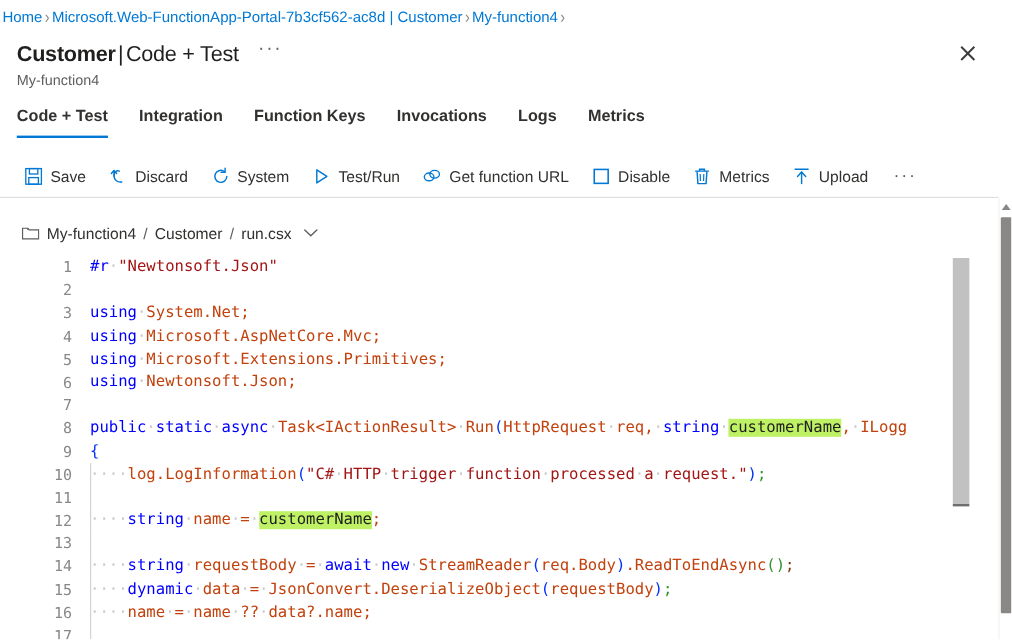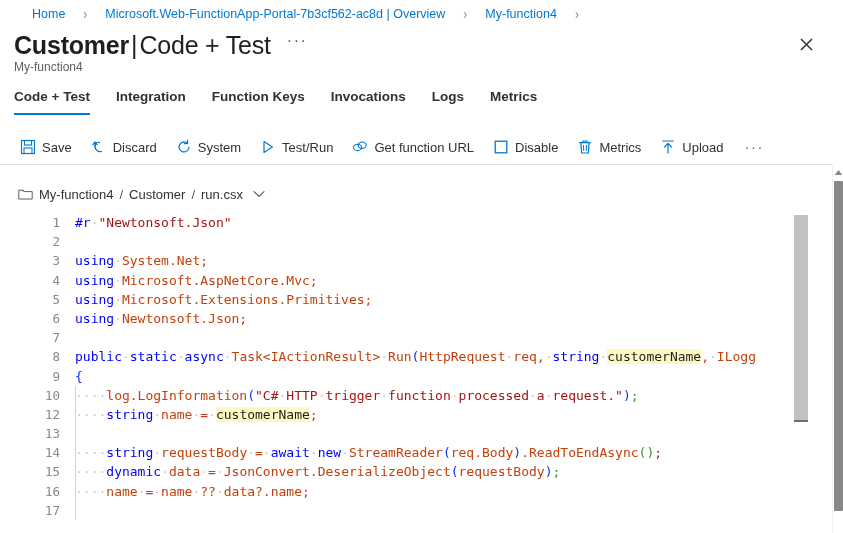--- a/index.html
+++ b/index.html
@@ -8,34 +8,34 @@
     width: 843px; height: 533px;
     overflow: hidden;
     background: #ffffff;
     font-family: "Liberation Sans", sans-serif;
     color: #323130;
   }
   .page { position: relative; width: 843px; height: 533px; background:#fff; overflow:hidden; }
 
   
   .breadcrumb {
-    position:absolute; left:32px; top:3px; height:22px;
-    display:flex; align-items:center; gap:18px;
+    position:absolute; left:2px; top:3px; height:22px;
+    display:flex; align-items:center; gap:2px;
     font-size:12.5px; white-space:nowrap;
   }
   .bc-link { color:#0078d4; cursor:pointer; }
   .bc-sep { color:#8a8886; font-size:12px; display:inline-block; transform:scaleY(1.25); }
 
   
   .title-row {
     position:absolute; left:14px; top:28px; right:14px; height:34px;
     display:flex; align-items:center;
   }
   .title {
-    font-size:25px; line-height:30px; color:#201f1e;
+    font-size:18px; line-height:30px; color:#201f1e;
     font-weight:400; white-space:nowrap; letter-spacing:-0.2px;
   }
   .title b { font-weight:700; }
   .title .bar { font-weight:300; color:#201f1e; padding:0 2px; }
   .title-ellipsis {
     margin-left:16px; color:#605e5c; font-size:16px; letter-spacing:1.5px;
     line-height:10px; cursor:pointer; user-select:none; padding-bottom:8px;
   }
   .subtitle {
     position:absolute; left:14px; top:60px;
@@ -129,21 +129,21 @@
     left:61px; top:0;
   }
   
   .k  { color:#0000ff; }         
   .s  { color:#a31515; }         
   .ty { color:#c2410c; }         
   .ws { color:#c8c8c8; }         
   .p1 { color:#0431fa; }         
   .p2 { color:#319331; }         
   .p3 { color:#7b3814; }         
-  .sel { background:#fef9c3; }   
+  .sel { background:#bef264; }   
 
   
   .ed-scroll {
     position:absolute; right:0px; top:2px; width:14px; bottom:0;
     background:transparent;
   }
   .ed-thumb {
     position:absolute; left:0; top:0; width:14px; height:205px;
     background:#c1c1c1;
   }
@@ -167,21 +167,21 @@
   }
 </style>
 </head>
 <body>
 
 <div class="page">
 
   <div class="breadcrumb">
     <span class="bc-link">Home</span>
     <span class="bc-sep">›</span>
-    <span class="bc-link">Microsoft.Web-FunctionApp-Portal-7b3cf562-ac8d | Overview</span>
+    <span class="bc-link">Microsoft.Web-FunctionApp-Portal-7b3cf562-ac8d | Customer</span>
     <span class="bc-sep">›</span>
     <span class="bc-link">My-function4</span>
     <span class="bc-sep">›</span>
   </div>
 
   <div class="title-row">
     <div class="title"><b>Customer</b><span class="bar">|</span><span>Code + Test</span></div>
     <div class="title-ellipsis">···</div>
   </div>
   <div class="subtitle">My-function4</div>
@@ -357,20 +357,25 @@
         <span class="ln">9</span>
         <span class="code"><span class="p1">{</span></span>
       </div>
 
       <div class="line">
         <span class="ln">10</span>
         <span class="guide"></span>
         <span class="code"><span class="ws">····</span><span class="ty">log.LogInformation</span><span class="p1">(</span><span class="s">"C#<span class="ws">·</span>HTTP<span class="ws">·</span>trigger<span class="ws">·</span>function<span class="ws">·</span>processed<span class="ws">·</span>a<span class="ws">·</span>request."</span><span class="p1">)</span><span class="p2">;</span></span>
       </div>
 
+      <div class="line">
+        <span class="ln">11</span>
+        <span class="guide"></span>
+        <span class="code"></span>
+      </div>
 
       <div class="line">
         <span class="ln">12</span>
         <span class="guide"></span>
         <span class="code"><span class="ws">····</span><span class="k">string</span><span class="ws">·</span><span class="ty">name</span><span class="ws">·</span><span class="ty">=</span><span class="ws">·</span><span class="sel">customerName</span><span class="ty">;</span></span>
       </div>
 
       <div class="line">
         <span class="ln">13</span>
         <span class="guide"></span>

